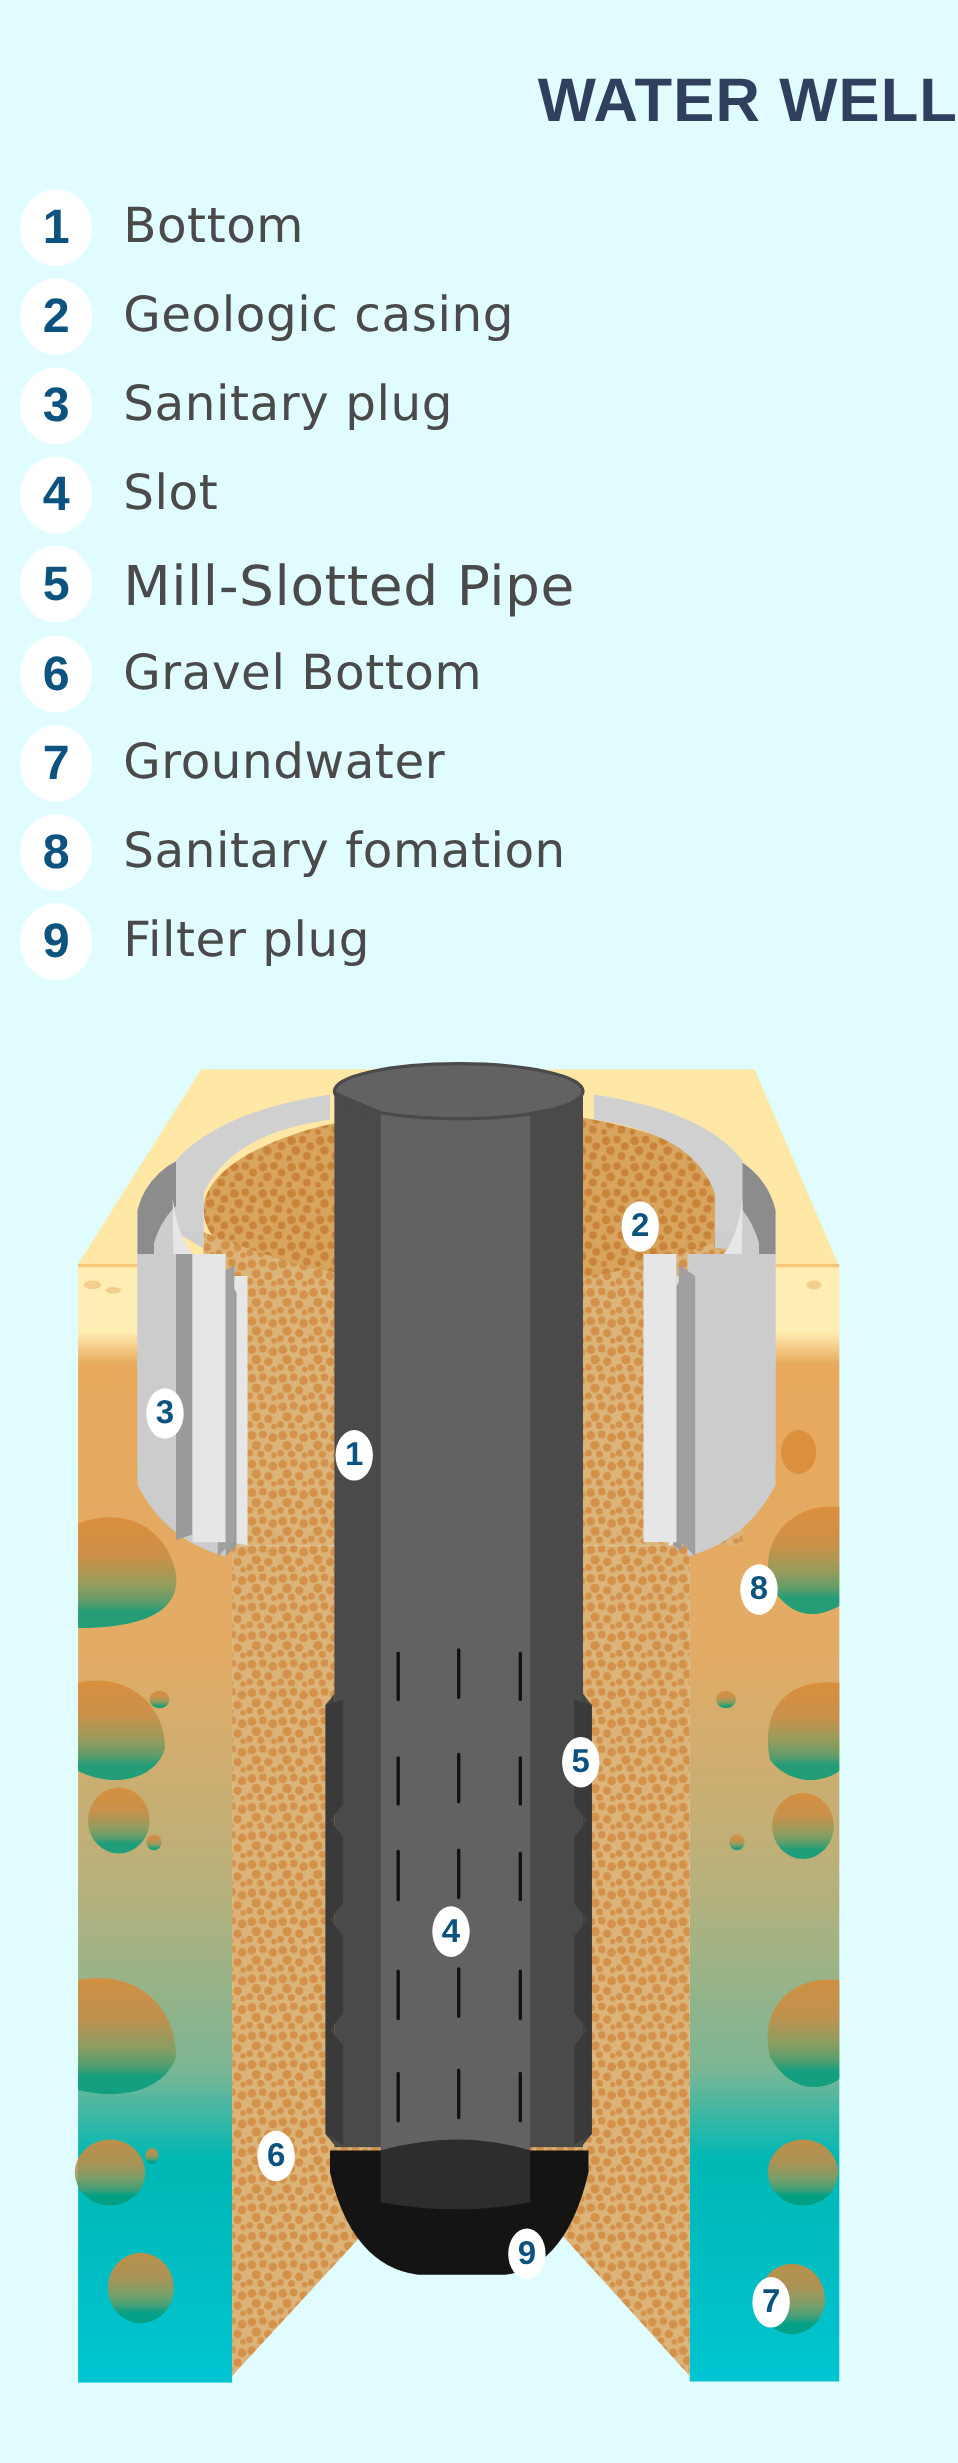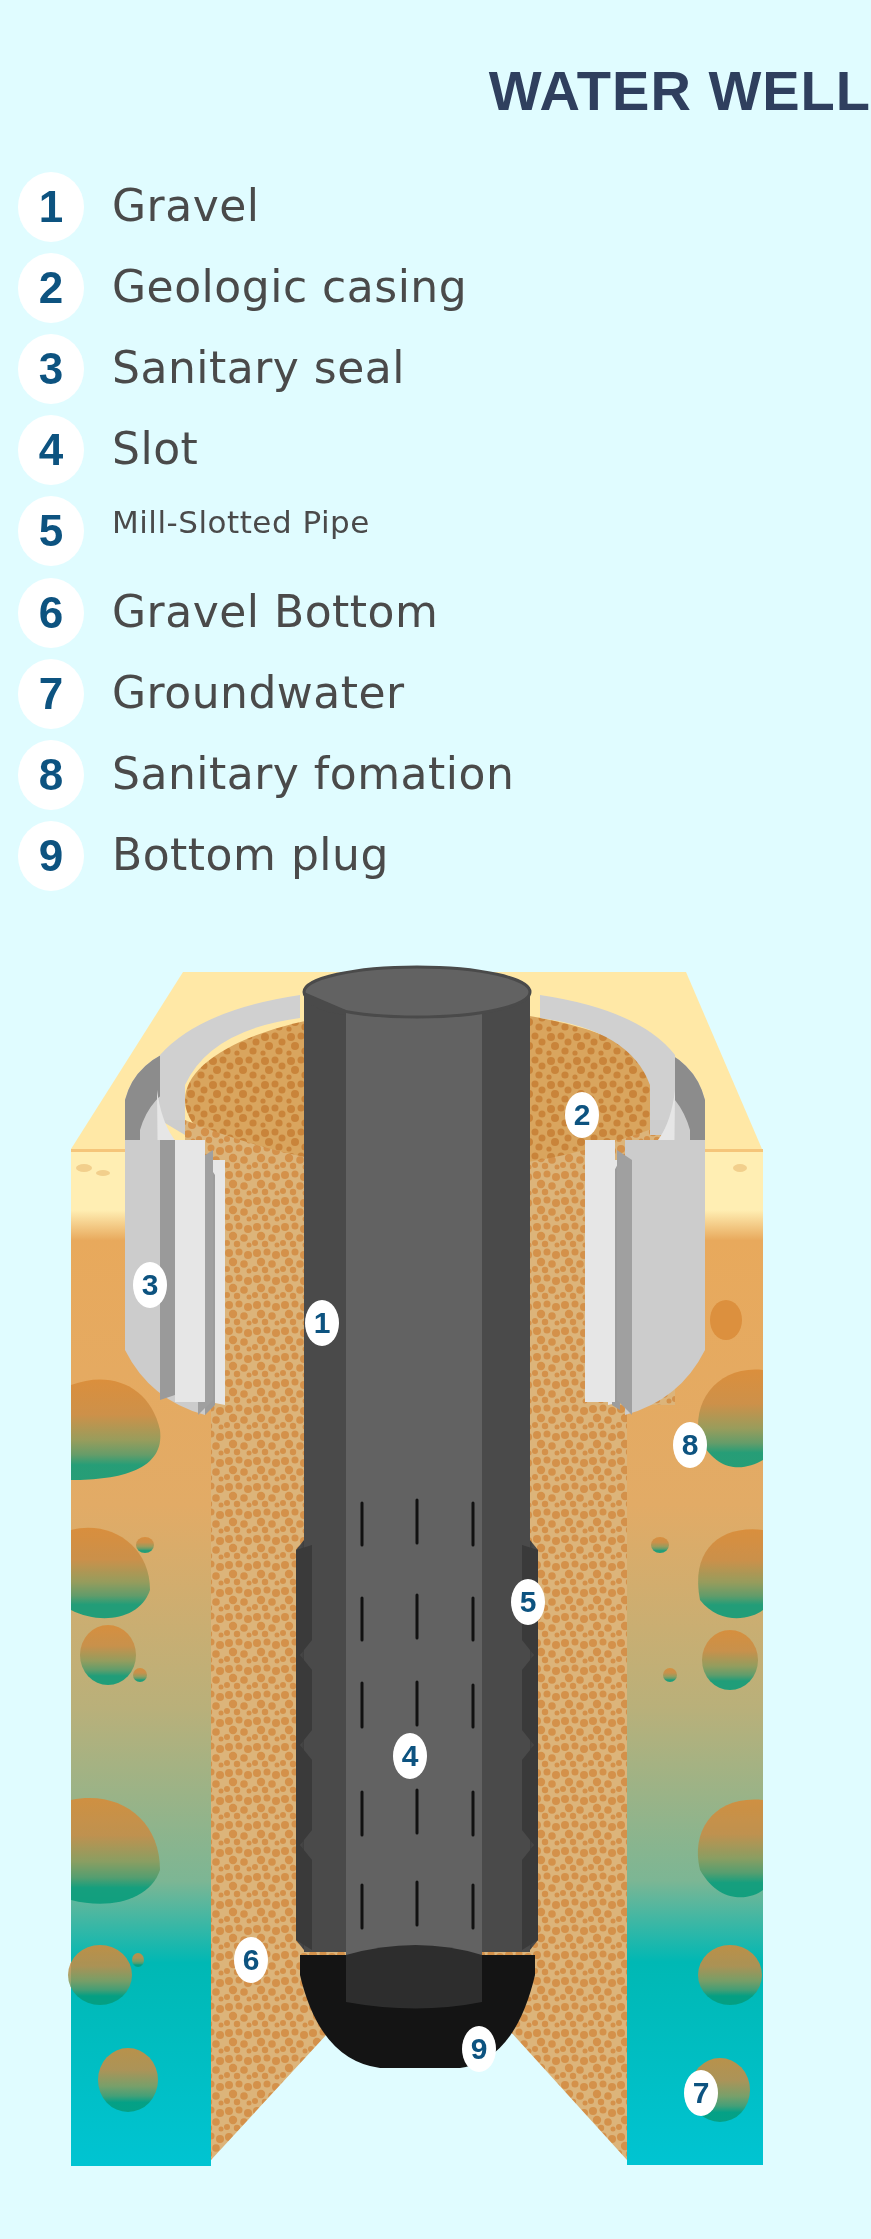--- a/index.html
+++ b/index.html
@@ -57,53 +57,53 @@
   }
 </style>
 </head>
 <body>
 
 <div class="title">WATER WELL</div>
 
 <div class="legend">
   <div class="legend-item" style="top:0px">
     <div class="legend-badge">1</div>
-    <div class="legend-label">Gravel</div>
+    <div class="legend-label">Bottom</div>
   </div>
   <div class="legend-item" style="top:81px">
     <div class="legend-badge">2</div>
     <div class="legend-label">Geologic casing</div>
   </div>
   <div class="legend-item" style="top:162px">
     <div class="legend-badge">3</div>
-    <div class="legend-label">Sanitary seal</div>
+    <div class="legend-label">Sanitary plug</div>
   </div>
   <div class="legend-item" style="top:243px">
     <div class="legend-badge">4</div>
     <div class="legend-label">Slot</div>
   </div>
   <div class="legend-item" style="top:324px">
     <div class="legend-badge">5</div>
-    <div class="legend-label" style="font-size:31px">Mill-Slotted Pipe</div>
+    <div class="legend-label" style="font-size:50px">Mill-Slotted Pipe</div>
   </div>
   <div class="legend-item" style="top:406px">
     <div class="legend-badge">6</div>
     <div class="legend-label">Gravel Bottom</div>
   </div>
   <div class="legend-item" style="top:487px">
     <div class="legend-badge">7</div>
     <div class="legend-label">Groundwater</div>
   </div>
   <div class="legend-item" style="top:568px">
     <div class="legend-badge">8</div>
     <div class="legend-label">Sanitary fomation</div>
   </div>
   <div class="legend-item" style="top:649px">
     <div class="legend-badge">9</div>
-    <div class="legend-label">Bottom plug</div>
+    <div class="legend-label">Filter plug</div>
   </div>
 </div>
 
 <svg class="diagram" viewBox="0 0 871 2239" xmlns="http://www.w3.org/2000/svg">
   <defs>
     <linearGradient id="soilGrad" x1="0" y1="0" x2="0" y2="1">
       <stop offset="0" stop-color="#ffeeb3"></stop>
       <stop offset="0.06" stop-color="#ffeeb3"></stop>
       <stop offset="0.09" stop-color="#e8a95c"></stop>
       <stop offset="0.35" stop-color="#e2ab66"></stop>

